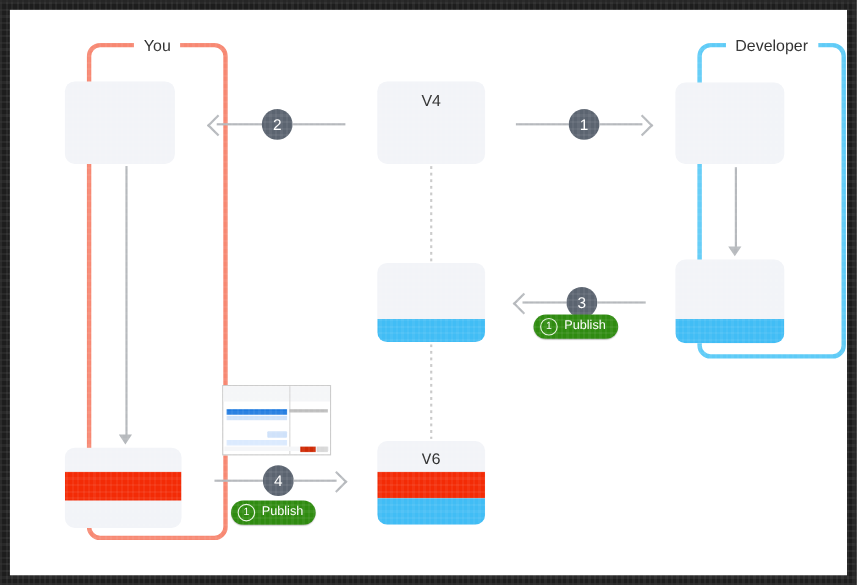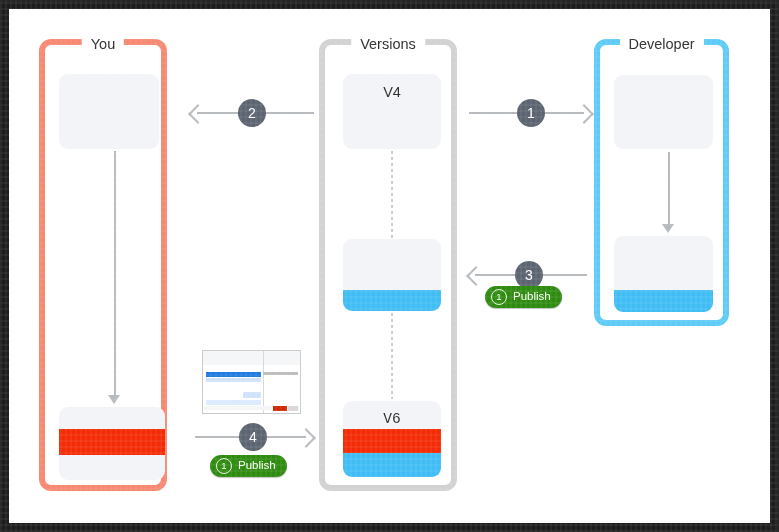--- a/index.html
+++ b/index.html
@@ -36,24 +36,25 @@
   #canvas{
     position:absolute;
     left:9px;top:9px;right:9px;bottom:9px;
     background:#ffffff;
     overflow:hidden;
   }
 
   
   .group{
     position:absolute;
-    border:6px solid #84cc16;
+    border:4px solid #84cc16;
     border-radius:12px;
     box-sizing:border-box;
     background:transparent;
+    margin-left:40px;
   }
   .group > .group-legend{
     position:absolute;
     top:-11px;
     left:50%;
     transform:translateX(-50%);
     background:#ffffff;
     padding:0 9px;
     font-size:14.5px;
     color:#2c2c2c;
@@ -236,23 +237,20 @@
         <div class="seg" style="position:absolute;left:72px;width:39px;top:15px;"></div>
         <div class="arrowhead right" style="position:absolute;left:104px;top:10px;"></div>
       </div>
     </div>
 
     <div class="publish" style="left:201px;top:446px;">
       <span class="pmark">1</span>
       <span class="ptext">Publish</span>
     </div>
 
-    <div class="group accent-gray" style="left:310px;top:30px;width:138px;height:452px;">
-      <span class="group-legend">Versions</span>
-    </div>
 
     <div class="card" style="left:334px;top:65px;width:98px;height:75px;">
       <span class="card-label">V4</span>
     </div>
     <div class="dotline" style="left:382px;top:142px;height:88px;"></div>
 
     <div class="card" style="left:334px;top:230px;width:98px;height:72px;">
       <div class="band band-blue" style="bottom:0;height:21px;"></div>
     </div>
     <div class="dotline" style="left:382px;top:304px;height:86px;"></div>

